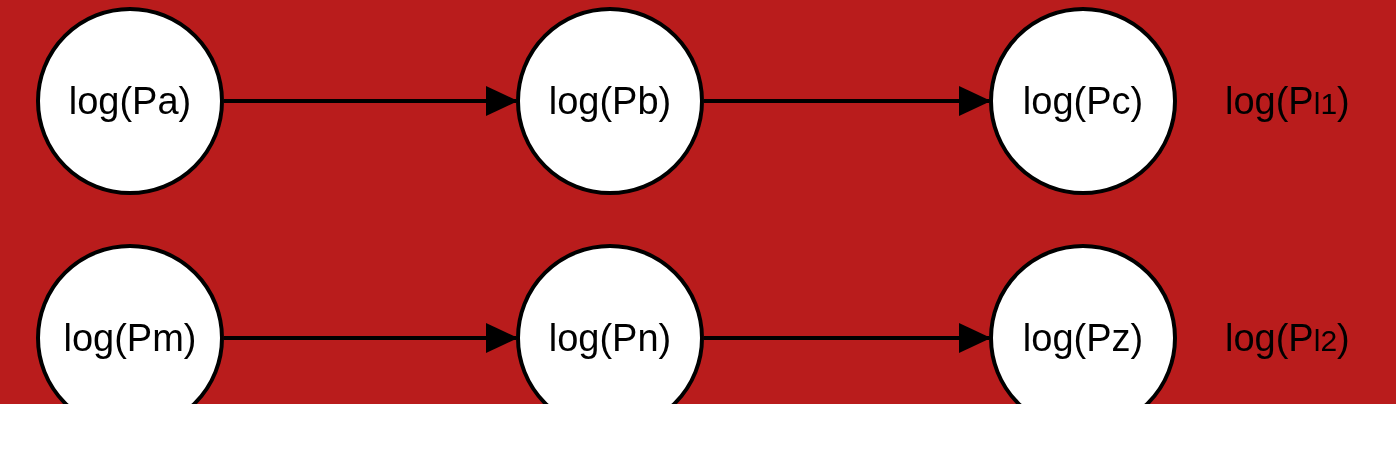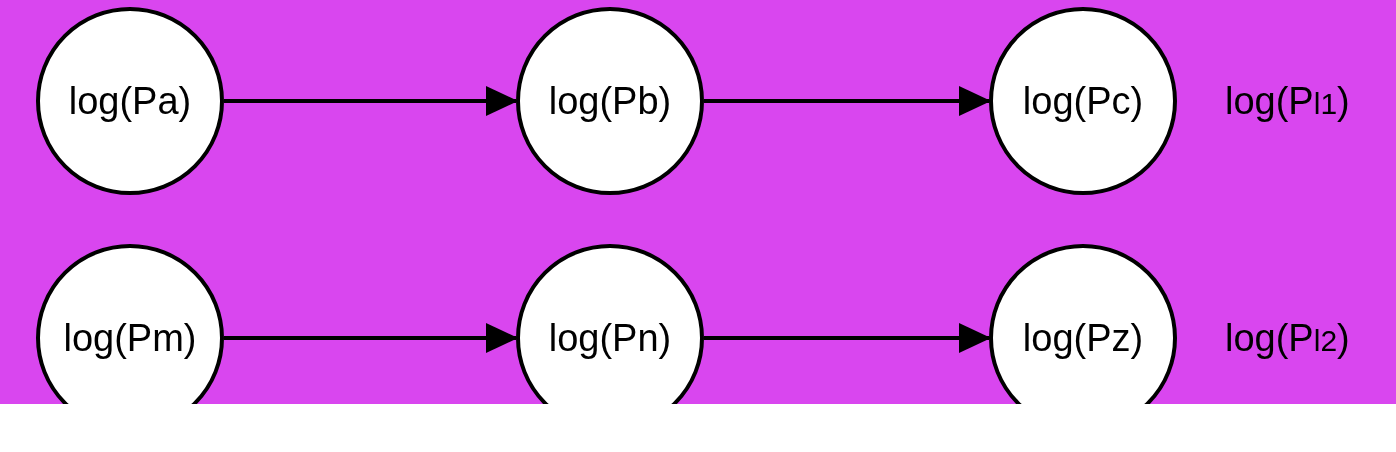--- a/index.html
+++ b/index.html
@@ -4,21 +4,21 @@
 <style>
   html, body {
     margin: 0;
     padding: 0;
     background: #ffffff;
   }
   .stage {
     position: relative;
     width: 1396px;
     height: 404px;
-    background: #d946ef;
+    background: #b91c1c;
     overflow: hidden;
   }
   svg {
     display: block;
     font-family: "Liberation Sans", "DejaVu Sans", sans-serif;
   }
   .node-circle {
     fill: #ffffff;
     stroke: #000000;
     stroke-width: 4;

